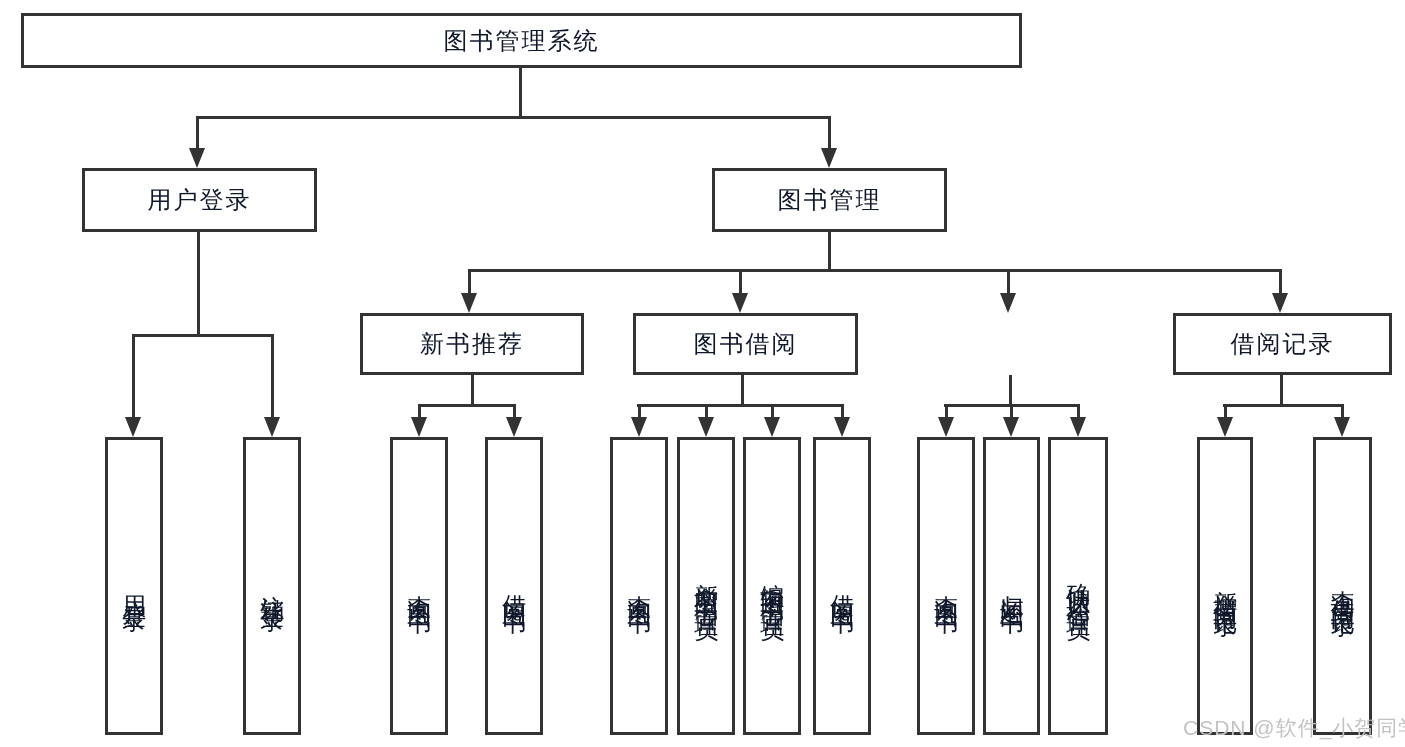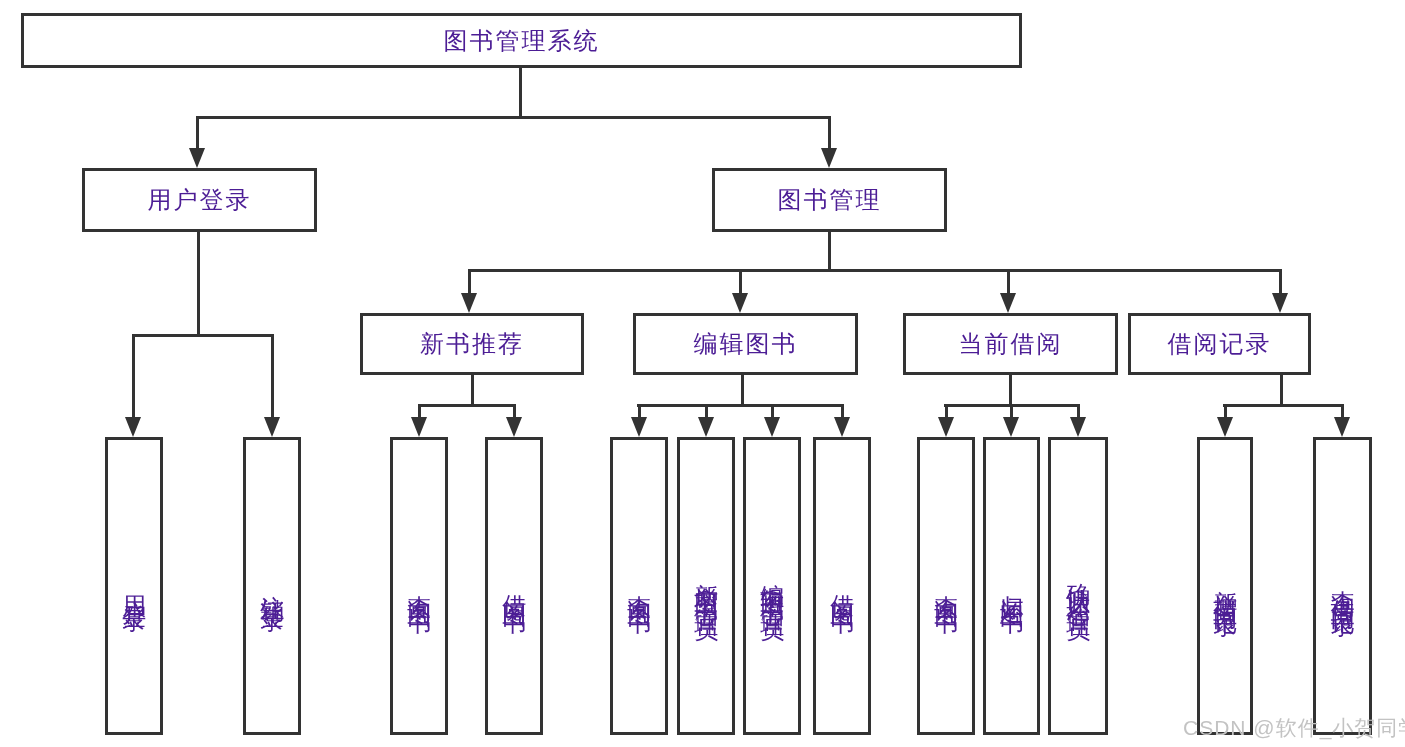--- a/index.html
+++ b/index.html
@@ -11,21 +11,21 @@
     overflow:hidden;
   }
   .box {
     position:absolute;
     box-sizing:border-box;
     background:#ffffff;
     border:3px solid #333333;
     display:flex;
     align-items:center;
     justify-content:center;
-    color:#4c1d95;
+    color:#0f172a;
     font-size:24px;
     letter-spacing:2px;
     z-index:2;
     white-space:nowrap;
   }
   .vbox span {
     writing-mode:vertical-rl;
     font-size:24px;
     letter-spacing:5px;
     line-height:1.1;
@@ -122,26 +122,23 @@
     <span>用户登录</span>
   </div>
   <div class="box" style="left:360px;top:313px;width:224px;height:62px">
     <span>新书推荐</span>
   </div>
 
   <div class="box" style="left:712px;top:168px;width:235px;height:64px">
     <span>图书管理</span>
   </div>
   <div class="box" style="left:633px;top:313px;width:225px;height:62px">
-    <span>编辑图书</span>
+    <span>图书借阅</span>
   </div>
-  <div class="box" style="left:903px;top:313px;width:215px;height:62px">
-    <span>当前借阅</span>
-  </div>
-  <div class="box" style="left:1128px;top:313px;width:183px;height:62px">
+  <div class="box" style="left:1173px;top:313px;width:219px;height:62px">
     <span>借阅记录</span>
   </div>
 
   <div class="box vbox" style="left:105px;top:437px;width:58px;height:298px">
     <span>用户登录</span>
   </div>
   <div class="box vbox" style="left:243px;top:437px;width:58px;height:298px">
     <span>注销登录</span>
   </div>
 

